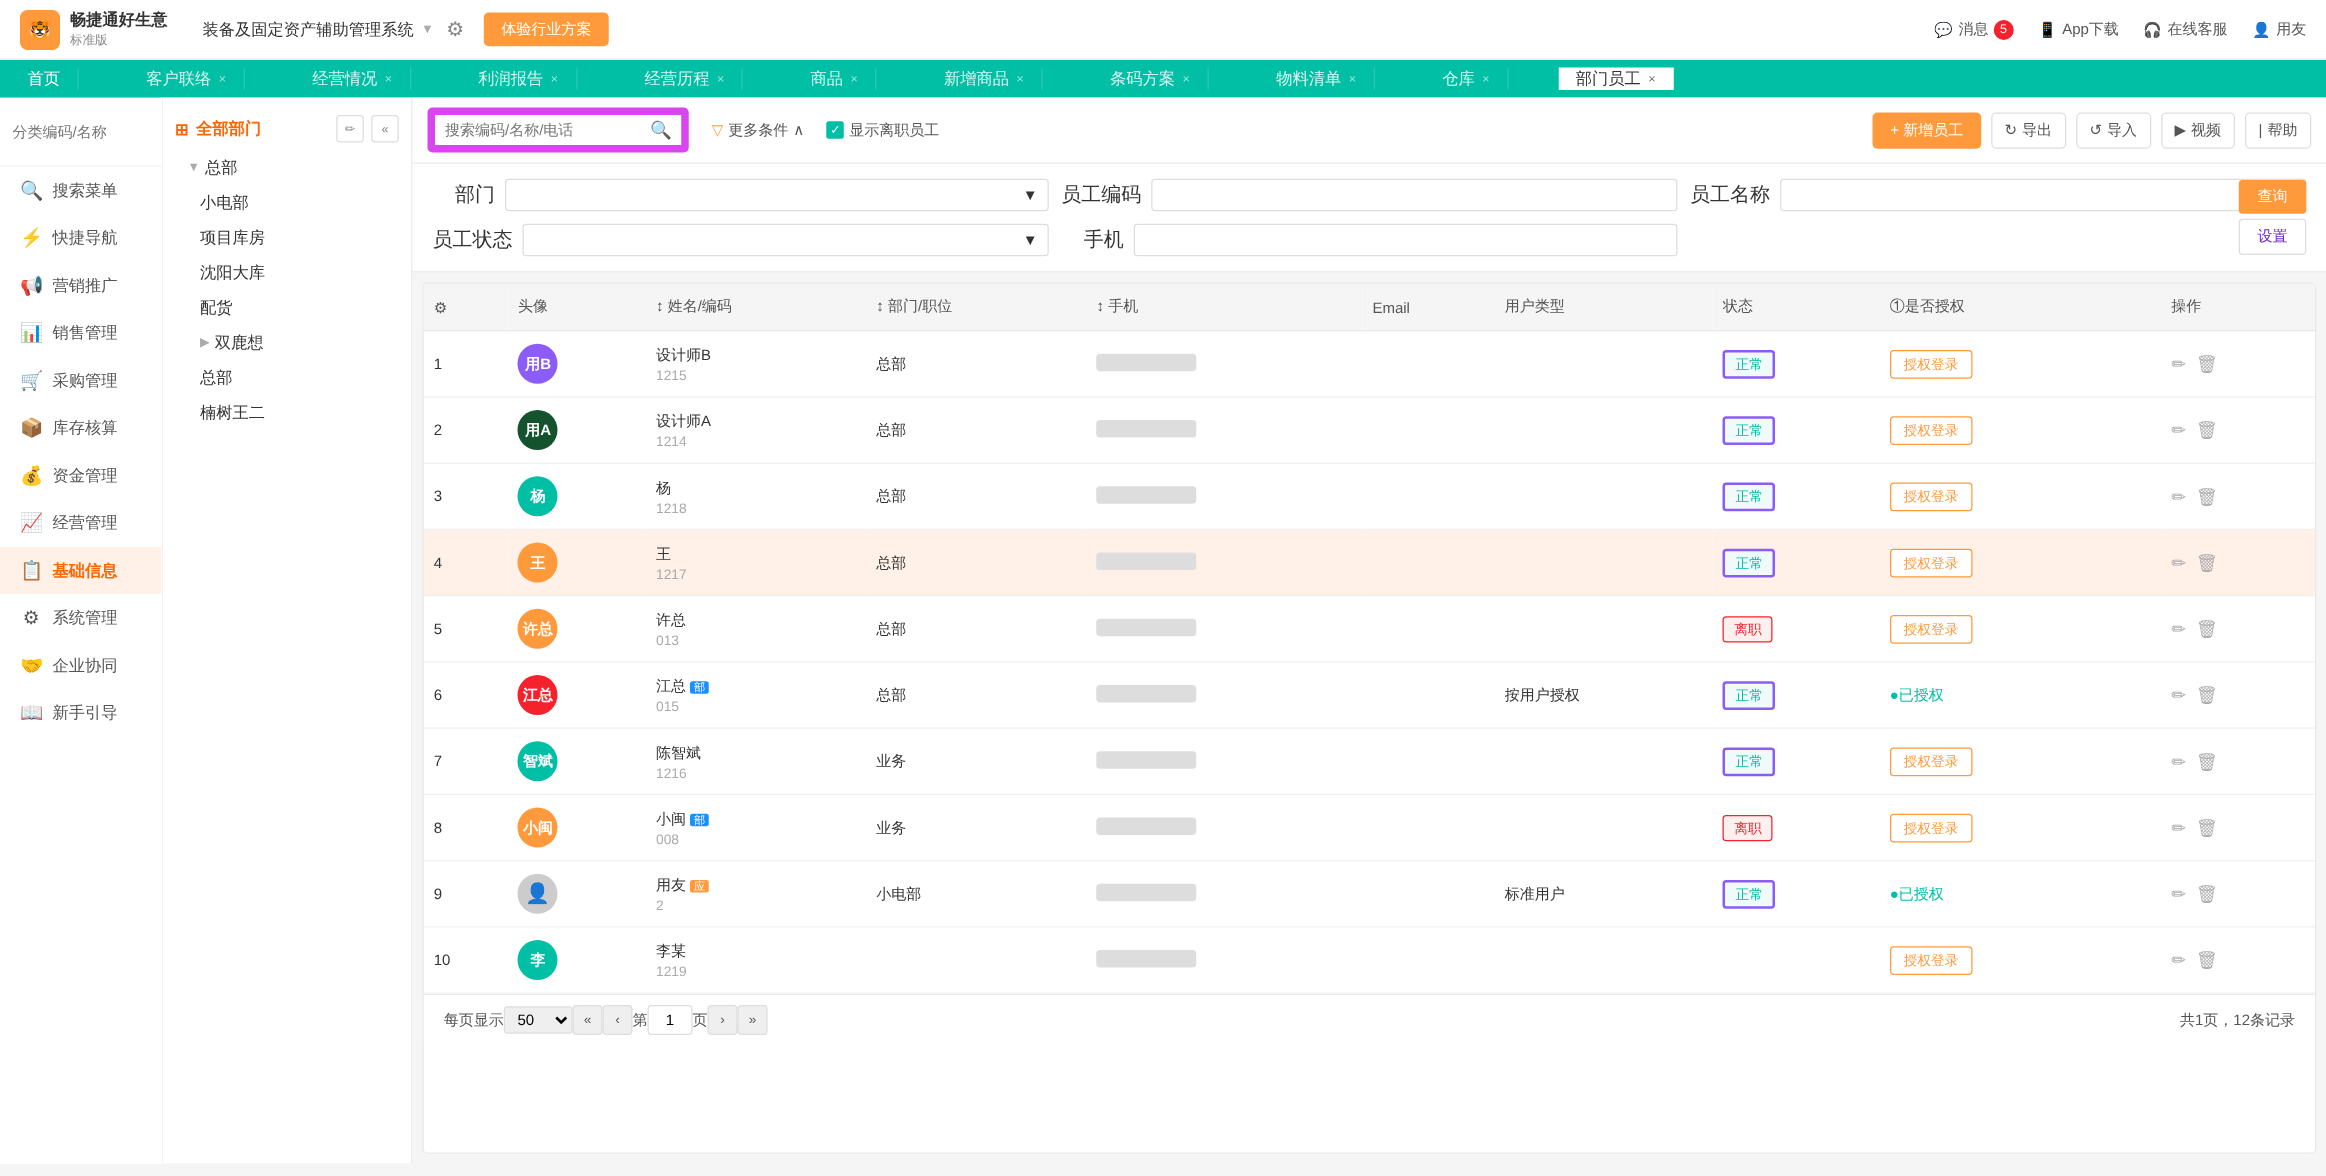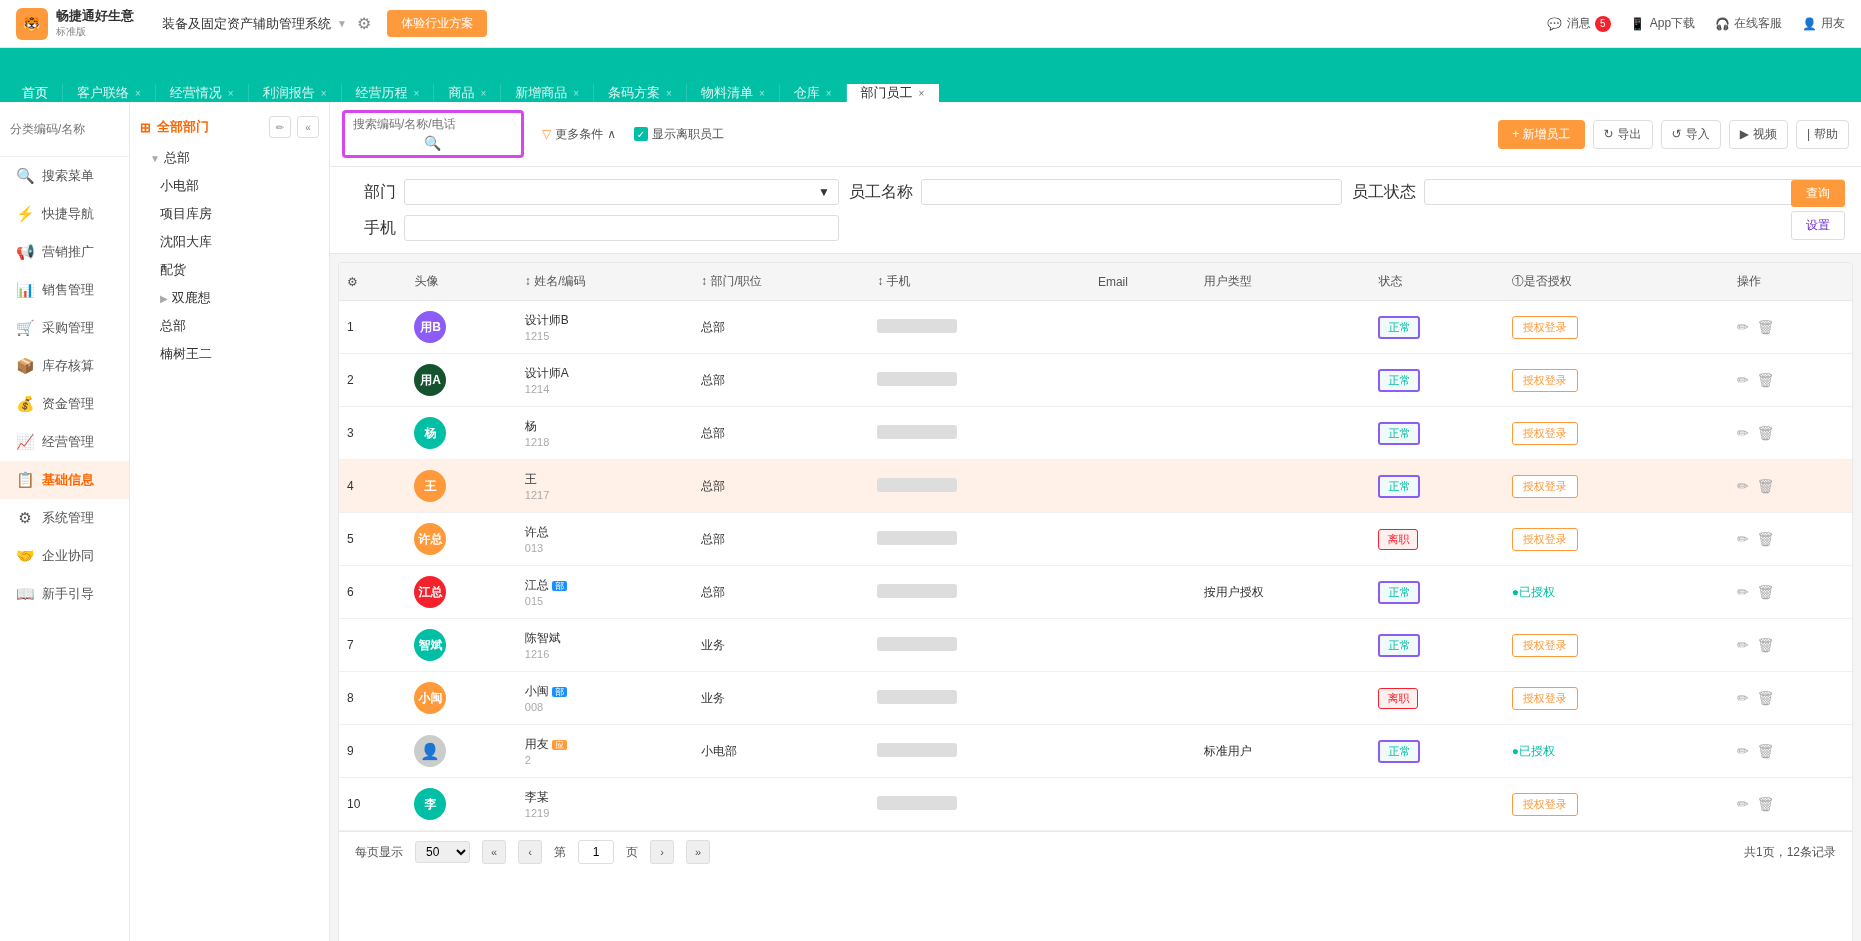--- a/index.html
+++ b/index.html
@@ -63,23 +63,24 @@
       padding: 0 4px;
       min-width: 16px; height: 16px;
       display: inline-flex; align-items: center; justify-content: center;
     }
     .settings-icon { color: #888; font-size: 16px; cursor: pointer; }
 
     
     .nav-tabs {
       background: #00bfa5;
       display: flex;
-      align-items: flex-end;
-      height: 54px;
+      align-items: center;
+      height: 30px;
       padding-left: 8px;
+      gap: 40px;
     }
     .nav-tab {
       display: flex; align-items: center;
       padding: 0 14px;
       color: rgba(255,255,255,0.85);
       font-size: 13px;
       cursor: pointer;
       border-right: 1px solid rgba(255,255,255,0.15);
       white-space: nowrap;
       position: relative;
@@ -155,24 +156,23 @@
     .toolbar {
       background: #fff;
       padding: 8px 12px;
       display: flex;
       align-items: center;
       gap: 10px;
       border-bottom: 1px solid #e8e8e8;
     }
     .search-box {
       display: flex; align-items: center;
-      border: 3px solid #d946ef; border-radius: 4px;
+      border: 6px solid #d946ef; border-radius: 4px;
       padding: 4px 8px; gap: 4px;
       background: #fff;
-      flex-direction: column;
     }
     .search-input {
       border: none; outline: none;
       font-size: 12px; color: #555;
       width: 160px;
     }
     .search-icon { color: #aaa; font-size: 14px; }
     .filter-btn {
       display: flex; align-items: center; gap: 4px;
       color: #555; font-size: 12px; cursor: pointer;
@@ -339,21 +339,21 @@
       height: 14px;
     }
 
     
     .pagination {
       background: #fff;
       border-top: 1px solid #e8e8e8;
       padding: 8px 16px;
       display: flex;
       align-items: center;
-      gap: 12px;
+      gap: 0;
       font-size: 12px;
       color: #555;
     }
     .pagination-info { margin-left: auto; }
     .page-btn {
       width: 24px; height: 24px;
       border: 1px solid #ddd;
       border-radius: 3px;
       display: flex; align-items: center; justify-content: center;
       cursor: pointer; font-size: 11px; color: #555;
@@ -572,20 +572,24 @@
         </div>
       </div>
 
       <div class="filter-form">
         <div class="filter-row">
           <span class="filter-label">部门</span>
           <div class="filter-select">
             <span></span>
             <span>▼</span>
           </div>
+        </div>
+        <div class="filter-row">
+          <span class="filter-label">员工编码</span>
+          <input class="filter-input" type="text" style="">
         </div>
         <div class="filter-row">
           <span class="filter-label">员工名称</span>
           <input class="filter-input" type="text" style="">
         </div>
         <div class="filter-row">
           <span class="filter-label">员工状态</span>
           <div class="filter-select">
             <span></span>
             <span>▼</span>

